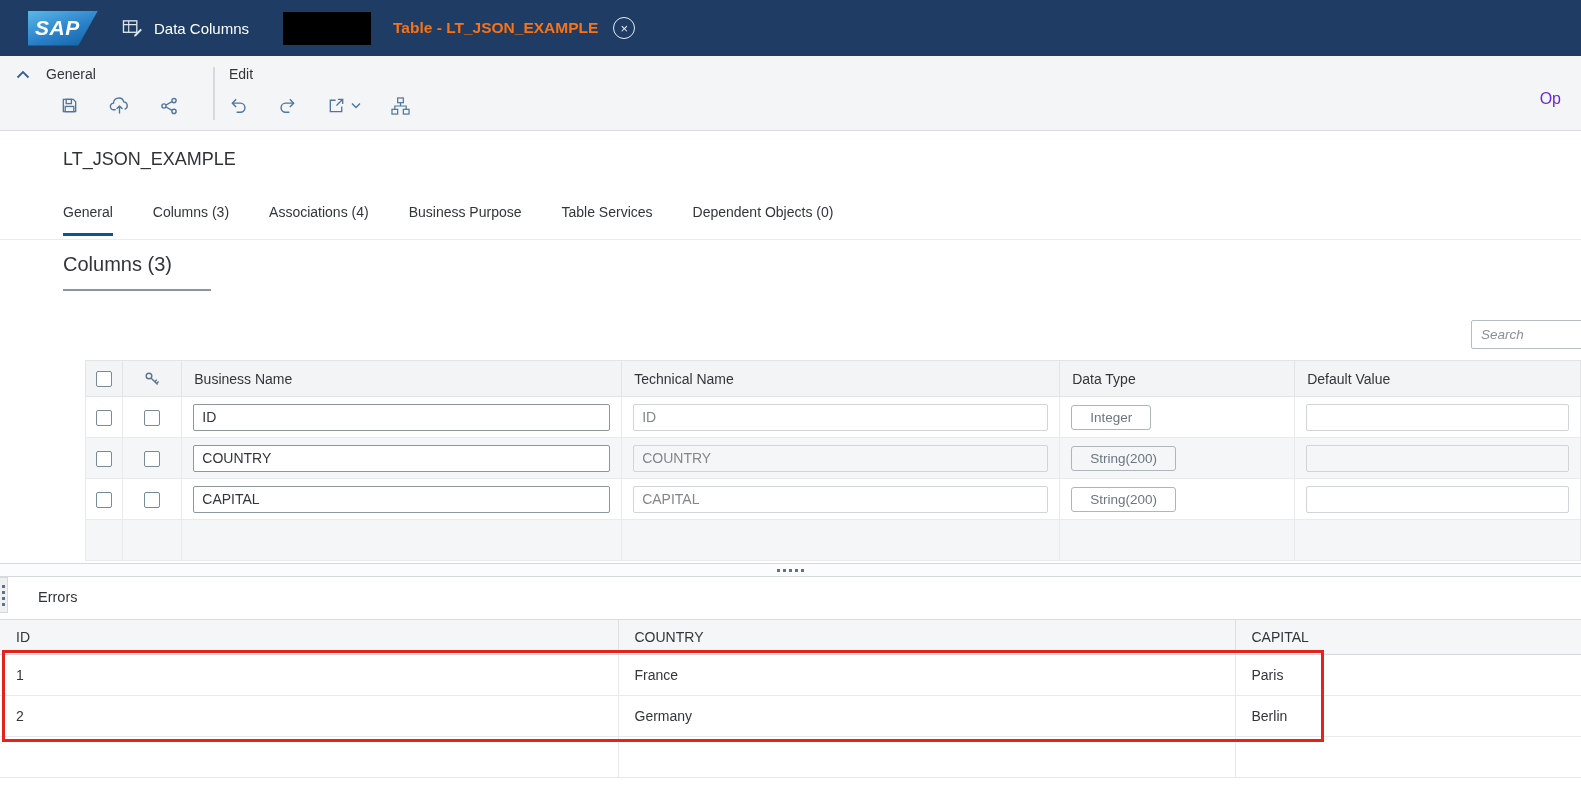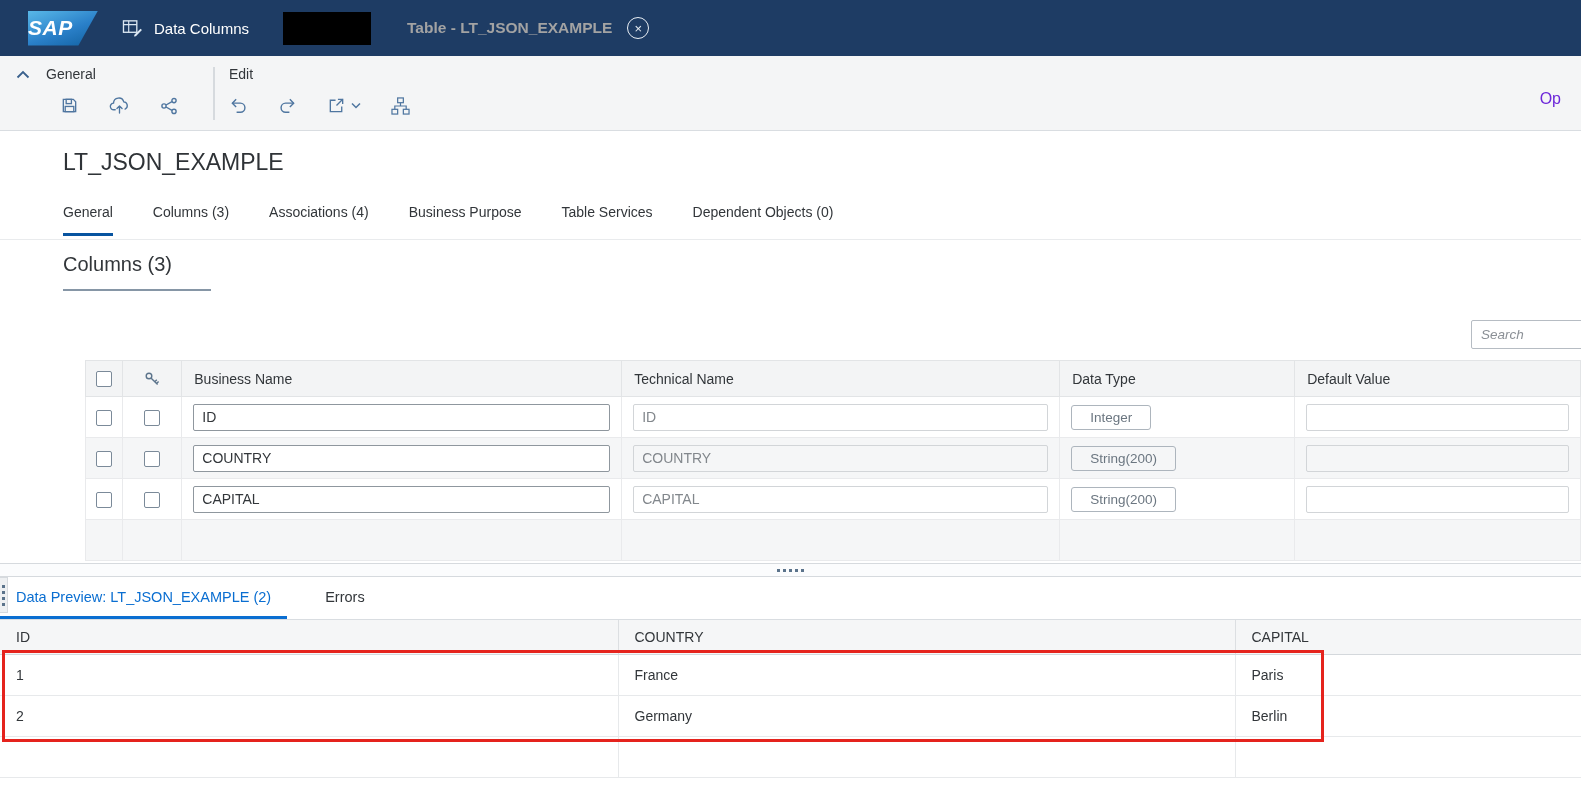--- a/index.html
+++ b/index.html
@@ -11,27 +11,27 @@
 
   
   .shell {
     position:absolute; top:0; left:0; right:0; height:56px;
     background:#1e3c64; display:flex; align-items:center;
   }
   .sap-logo {
     margin-left:28px; width:70px; height:35px; flex:0 0 auto;
     background:linear-gradient(160deg,#59b8e8 0%, #2a80c9 55%, #11609f 100%);
     clip-path:polygon(0 0,100% 0,72% 100%,0 100%);
-    display:flex; align-items:center; padding-left:0;
+    display:flex; align-items:center; padding-left:7px;
   }
   .sap-logo span { color:#fff; font-weight:bold; font-style:italic; font-size:21px; letter-spacing:.5px; }
   .db-icon { margin-left:24px; flex:0 0 auto; display:flex; }
   .app-title { color:#fff; font-size:15px; margin-left:10px; white-space:nowrap; }
   .redacted { width:88px; height:33px; background:#000; margin-left:34px; flex:0 0 auto; }
-  .shell-doc-title { color:#a3a3a3; font-size:15.5px; font-weight:bold; margin-left:36px; white-space:nowrap; }
+  .shell-doc-title { color:#f97316; font-size:15.5px; font-weight:bold; margin-left:22px; white-space:nowrap; }
   .close-circle {
     width:22px; height:22px; margin-left:15px; border:1.5px solid #e8eef4; border-radius:50%;
     color:#e8eef4; display:flex; align-items:center; justify-content:center;
     font-size:13px; line-height:1; cursor:pointer; flex:0 0 auto;
   }
 
   
   .toolbar {
     position:absolute; top:56px; left:0; right:0; height:75px;
     background:#f4f5f6; border-bottom:1px solid #d9dde1;
@@ -51,21 +51,21 @@
     margin-top:9px; width:36px; height:29px; border-radius:4px; background:#a9cfee;
     display:flex; align-items:center; justify-content:center; color:#0a6ed1; cursor:pointer;
   }
   .edit-icons { display:flex; gap:30px; margin-top:13px; align-items:center; }
   .export-combo { display:flex; align-items:center; gap:5px; }
   .tb-divider { width:1px; background:#d6dade; margin:2px 0 10px 0; }
   .tb-right { position:absolute; right:20px; top:34px; color:#6d28d9; font-size:16px; white-space:nowrap; cursor:pointer; }
 
   
   .main { position:absolute; top:131px; left:0; right:0; height:432px; background:#fff; }
-  .page-title { position:absolute; left:63px; top:18px; font-size:23px; font-weight:400; color:#2f3337; }
+  .page-title { position:absolute; left:63px; top:18px; font-size:18px; font-weight:400; color:#2f3337; }
   .obj-tabs { position:absolute; left:63px; top:73px; display:flex; gap:40px; font-size:14px; color:#32363a; }
   .obj-tab { padding-bottom:13px; cursor:pointer; white-space:nowrap; border-bottom:3px solid transparent; }
   .obj-tab.active { border-bottom-color:#0854a0; }
   .tabs-rule { position:absolute; top:108px; left:0; right:0; height:1px; background:#e9ebed; }
   .section-head {
     position:absolute; left:63px; top:122px; font-size:20px; color:#32363a;
     padding-bottom:13px; border-bottom:2px solid #8696a6; min-width:148px;
   }
   .search-box {
     position:absolute; top:189px; right:-12px; width:122px; height:29px;
@@ -341,21 +341,20 @@
 </div>
 <div class="v-handle">
   <i></i>
     <i></i>
     <i></i>
     <i></i>
 </div>
 
 <div class="preview">
   <div class="p-tabs">
-    <div class="p-tab active">Data Preview: LT_JSON_EXAMPLE (2)</div>
     <div class="p-tab second">Errors</div>
   </div>
 
   <table class="p-table">
     <colgroup>
       <col style="width:618px">
         <col style="width:617px">
         <col style="width:346px">
     </colgroup>
     <thead>

